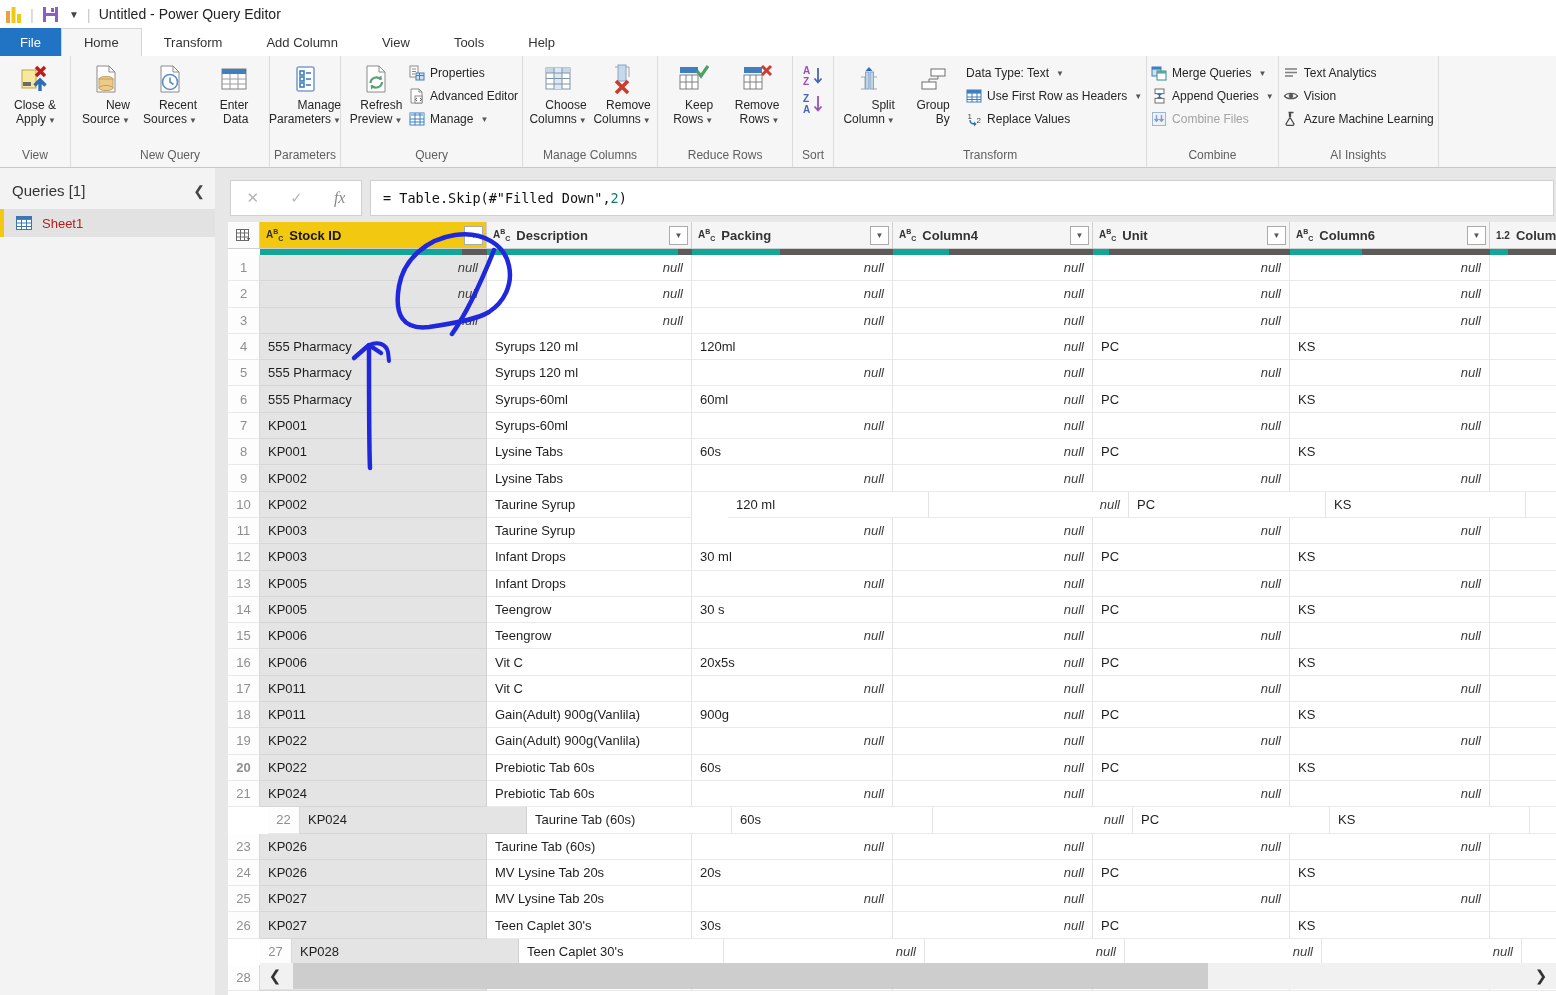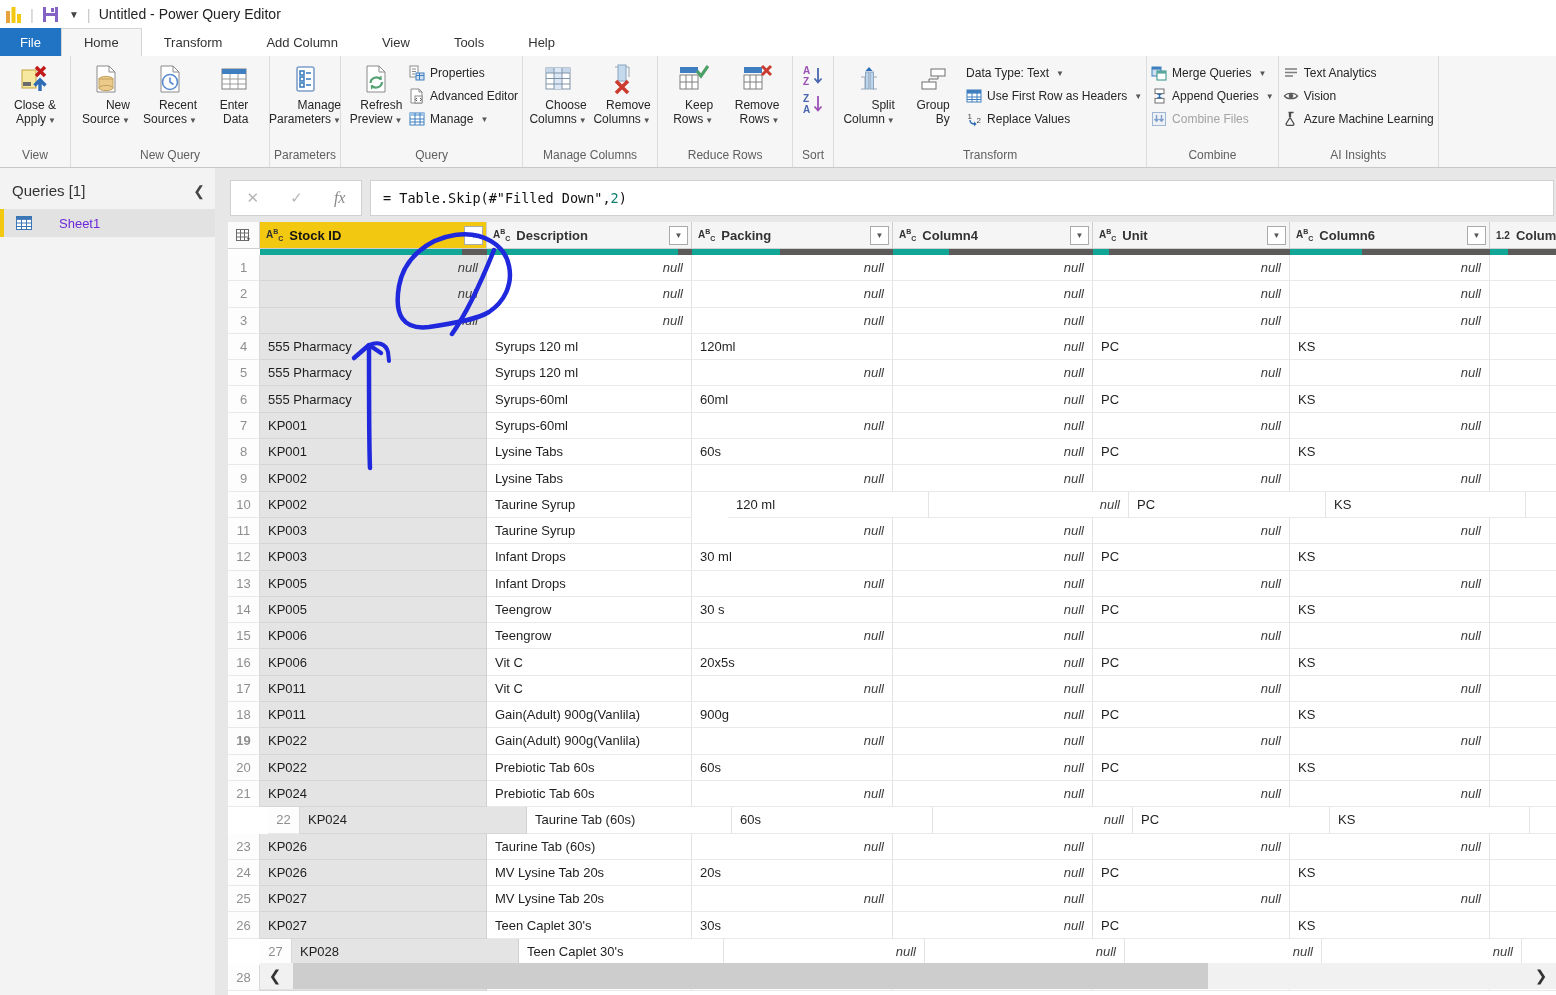--- a/index.html
+++ b/index.html
@@ -27,21 +27,21 @@
   .btn-sm .sicon { width:16px; height:16px; flex:0 0 16px; }
   .btn-sm.disabled { color:#a3a3a3; }
   .sortcol { display:flex; flex-direction:column; gap:4px; padding:4px 4px; }
   .sortbtn { width:24px; height:24px; cursor:pointer; }
   
   .qpane { position:absolute; left:0; top:168px; width:215px; height:827px; background:#f3f3f3; }
   .qhead { display:flex; align-items:center; justify-content:space-between; padding:14px 10px 10px 12px;
     font-size:15px; color:#333; }
   .qcollapse { color:#444; font-size:14px; cursor:pointer; }
   .qitem { height:28px; background:#e2e2e2; border-left:4px solid #f2c811; display:flex; align-items:center;
-    gap:27px; padding-left:12px; font-size:13px; color:#6d28d9; cursor:pointer; }
+    gap:10px; padding-left:12px; font-size:13px; color:#b91c1c; cursor:pointer; }
   
   .fxrow { position:absolute; left:228px; top:174px; right:0; height:48px; background:#e7e7e7; }
   .fxbtns { position:absolute; left:2px; top:6px; width:132px; height:36px; background:#fff;
     border:1px solid #d0d0d0; display:flex; align-items:center; justify-content:space-around; }
   .fxbtns span { color:#b5b5b5; font-size:15px; cursor:pointer; }
   .fxbtns .fx { font-style:italic; font-family:"Liberation Serif", serif; color:#8a8a8a; font-size:16px; }
   .fxinput { position:absolute; left:142px; top:6px; right:2px; height:36px; background:#fff;
     border:1px solid #d0d0d0; font-family:"DejaVu Sans Mono", monospace; font-size:13.5px; color:#111;
     display:flex; align-items:center; padding-left:12px; }
   .fxinput .num { color:#0e8070; }
@@ -655,31 +655,31 @@
       <div class="gc rn" style="width: 32px;">18</div>
       <div class="gc sel" style="width: 227px;">KP011</div>
       <div class="gc" style="width: 205px;">Gain(Adult) 900g(Vanlila)</div>
       <div class="gc" style="width: 201px;">900g</div>
       <div class="gc null" style="width: 200px;">null</div>
       <div class="gc" style="width: 197px;">PC</div>
       <div class="gc" style="width: 200px;">KS</div>
       <div class="gc" style="width: 120px;"></div>
     </div>
     <div class="grow">
-      <div class="gc rn" style="width: 32px; font-weight: bold;">19</div>
+      <div class="gc rn" style="width: 32px;">19</div>
       <div class="gc sel" style="width: 227px;">KP022</div>
       <div class="gc" style="width: 205px;">Gain(Adult) 900g(Vanlila)</div>
       <div class="gc null" style="width: 201px;">null</div>
       <div class="gc null" style="width: 200px;">null</div>
       <div class="gc null" style="width: 197px;">null</div>
       <div class="gc null" style="width: 200px;">null</div>
       <div class="gc" style="width: 120px;"></div>
     </div>
     <div class="grow">
-      <div class="gc rn" style="width: 32px;">20</div>
+      <div class="gc rn" style="width: 32px; font-weight: bold;">20</div>
       <div class="gc sel" style="width: 227px;">KP022</div>
       <div class="gc" style="width: 205px;">Prebiotic Tab 60s</div>
       <div class="gc" style="width: 201px;">60s</div>
       <div class="gc null" style="width: 200px;">null</div>
       <div class="gc" style="width: 197px;">PC</div>
       <div class="gc" style="width: 200px;">KS</div>
       <div class="gc" style="width: 120px;"></div>
     </div>
     <div class="grow">
       <div class="gc rn" style="width: 32px;">21</div>

